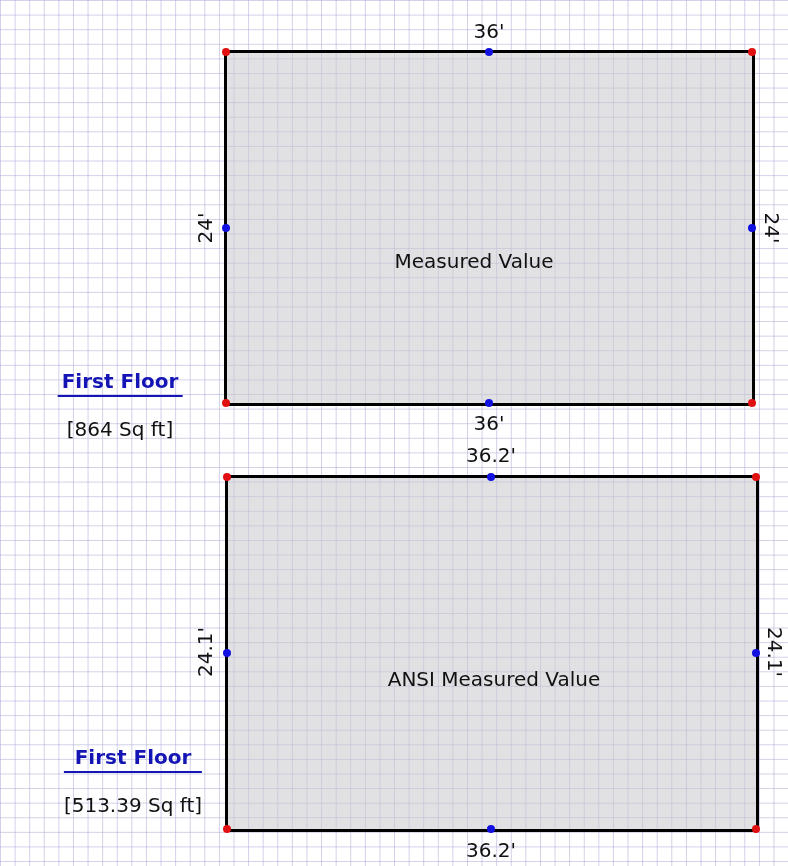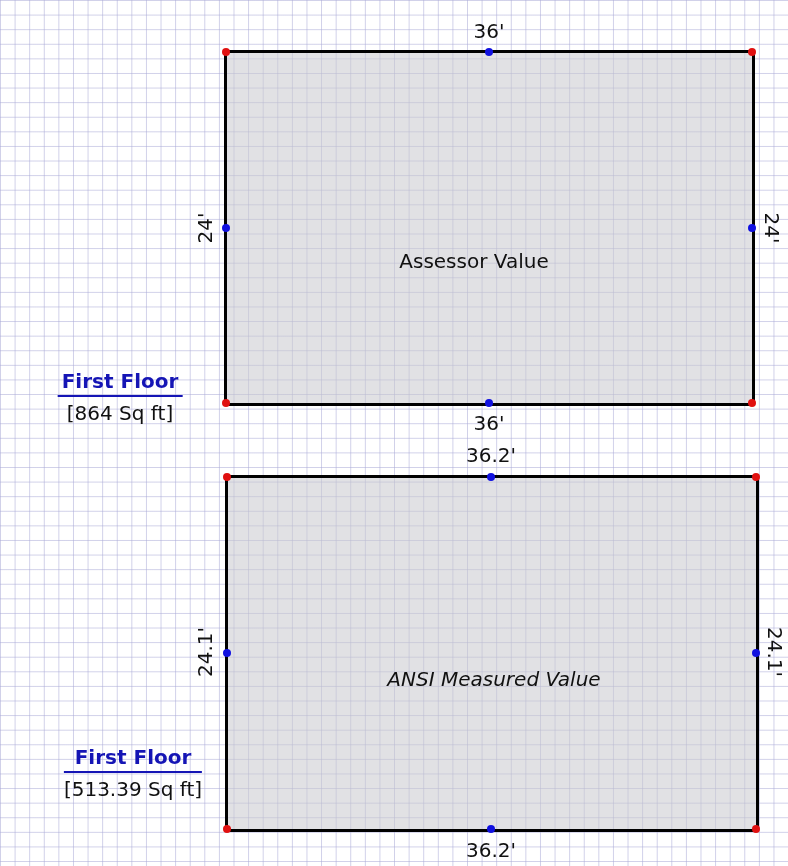--- a/index.html
+++ b/index.html
@@ -39,59 +39,59 @@
   .floor-label {
     position: absolute; text-align: center;
     transform: translateX(-50%);
   }
   .floor-title {
     color: #1515b5; font-weight: bold; font-size: 20px;
     padding: 0 4px 2px 4px; border-bottom: 2px solid #1515b5;
     white-space: nowrap;
   }
   .floor-area {
-    color: #111; font-size: 20px; padding-top: 4px; white-space: nowrap;
+    color: #111; font-size: 20px; padding-top: 20px; white-space: nowrap;
   }
 </style>
 </head>
 <body>
 
 <div class="room" style="left:224px; top:50px; width:531px; height:356px;"></div>
 <div class="dot corner" style="left:226px; top:52px;"></div>
 <div class="dot corner" style="left:752px; top:52px;"></div>
 <div class="dot corner" style="left:226px; top:403px;"></div>
 <div class="dot corner" style="left:752px; top:403px;"></div>
 <div class="dot mid" style="left:489px; top:52px;"></div>
 <div class="dot mid" style="left:489px; top:403px;"></div>
 <div class="dot mid" style="left:226px; top:228px;"></div>
 <div class="dot mid" style="left:752px; top:228px;"></div>
 
 <div class="dim h" style="left:489px; top:21px;">36'</div>
 <div class="dim h" style="left:489px; top:413px;">36'</div>
 <div class="dim vl" style="left:205px; top:228px;">24'</div>
 <div class="dim vr" style="left:772px; top:228px;">24'</div>
-<div class="room-name" style="left:474px; top:261px;">Assessor Value</div>
+<div class="room-name" style="left:474px; top:261px;">Measured Value</div>
 
 <div class="floor-label" style="left:120px; top:369px;">
   <div class="floor-title">First Floor</div>
   <div class="floor-area">[864 Sq ft]</div>
 </div>
 
 <div class="room" style="left:225px; top:475px; width:534px; height:357px;"></div>
 <div class="dot corner" style="left:227px; top:477px;"></div>
 <div class="dot corner" style="left:756px; top:477px;"></div>
 <div class="dot corner" style="left:227px; top:829px;"></div>
 <div class="dot corner" style="left:756px; top:829px;"></div>
 <div class="dot mid" style="left:491px; top:477px;"></div>
 <div class="dot mid" style="left:491px; top:829px;"></div>
 <div class="dot mid" style="left:227px; top:653px;"></div>
 <div class="dot mid" style="left:756px; top:653px;"></div>
 
 <div class="dim h" style="left:491px; top:445px;">36.2'</div>
 <div class="dim h" style="left:491px; top:840px;">36.2'</div>
 <div class="dim vl" style="left:205px; top:652px;">24.1'</div>
 <div class="dim vr" style="left:775px; top:652px;">24.1'</div>
-<div class="room-name" style="left:494px; top:679px;font-style:italic;">ANSI Measured Value</div>
+<div class="room-name" style="left:494px; top:679px;">ANSI Measured Value</div>
 
 <div class="floor-label" style="left:133px; top:745px;">
   <div class="floor-title">First Floor</div>
   <div class="floor-area">[513.39 Sq ft]</div>
 </div>
 
 </body></html>

